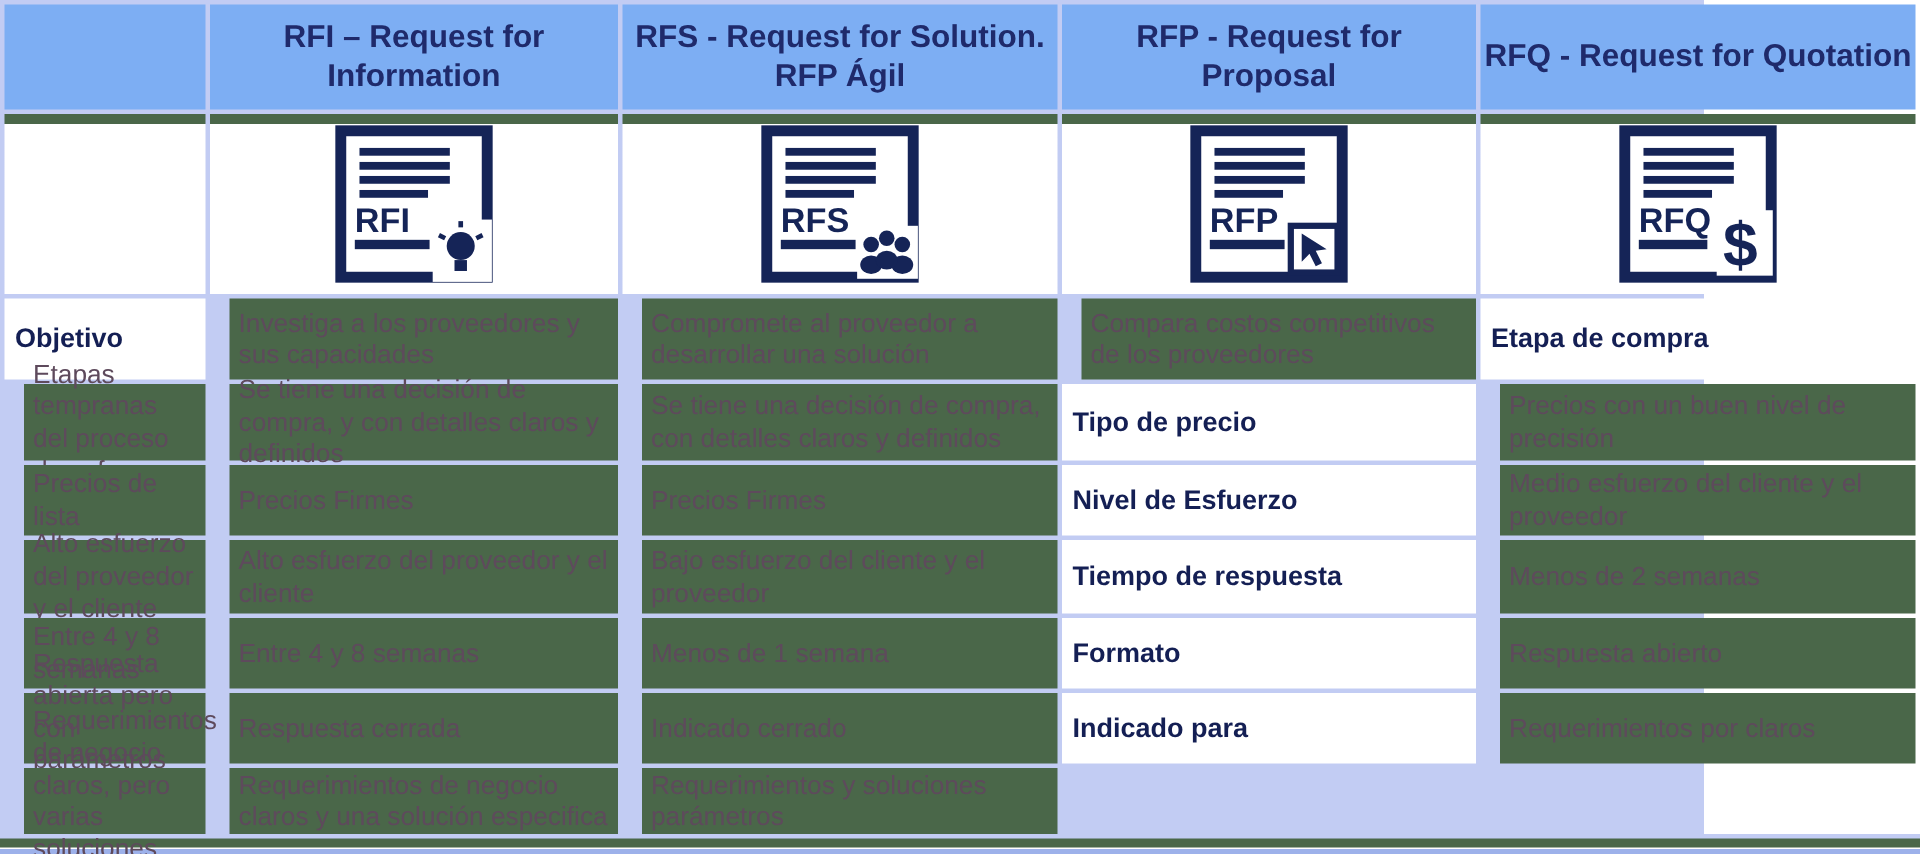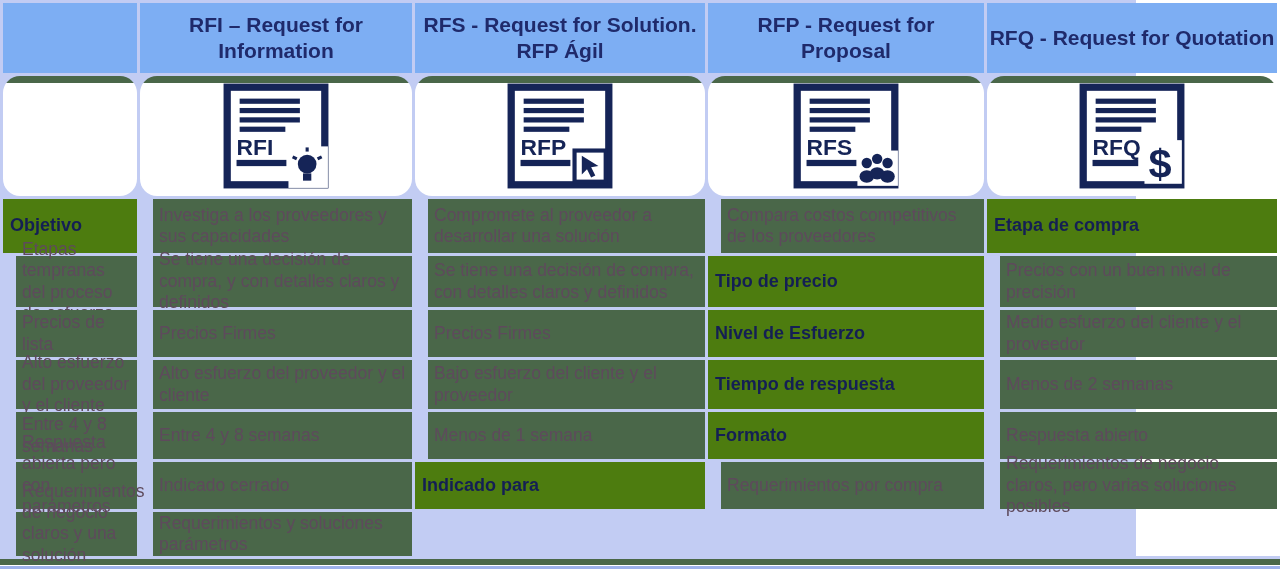--- a/index.html
+++ b/index.html
@@ -14,24 +14,24 @@
     gap:3px;
   }
   .hcell{
     background:#7daef3;color:#1f2a6b;font-weight:bold;font-size:21px;
     display:flex;align-items:center;justify-content:center;text-align:center;
     white-space:pre-line;line-height:1.25;
   }
   .corner{background:#7daef3;}
   .iconcell{
     background:linear-gradient(to bottom,#4a6749 0,#4a6749 7px,#ffffff 7px);
-    display:flex;align-items:center;justify-content:center;border-radius:17px;
+    display:flex;align-items:center;justify-content:center;
   }
   .lblcell{
-    background:#4d7c0f;color:#141f54;font-weight:bold;font-size:18px;
+    background:#ffffff;color:#141f54;font-weight:bold;font-size:18px;
     display:flex;align-items:center;padding:0 4px 0 7px;line-height:1.2;
     box-sizing:border-box;
   }
   .dcell{
     background:#4a6749;color:#5e4a5c;font-size:17.5px;
     display:flex;align-items:center;padding:1px 6px;line-height:1.22;
     box-sizing:border-box;
     margin-left:13px;
   }
   .greenstrip{height:6px;background:#4a6749;border-top:3px solid #c2ccf3;}
@@ -80,48 +80,48 @@
 
   <div class="iconcell">
     <svg width="108" height="108" viewBox="0 0 104 104">
       <rect x="5" y="5" width="94" height="94" fill="#ffffff" stroke="#152457" stroke-width="7"></rect>
       <g fill="#152457">
         <rect x="17" y="16" width="58" height="5"></rect>
         <rect x="17" y="25" width="58" height="5"></rect>
         <rect x="17" y="34" width="58" height="5"></rect>
         <rect x="17" y="43" width="44" height="5"></rect>
       </g>
-      <text x="14" y="70" font-size="22" font-weight="bold" fill="#152457">RFP</text>
+      <text x="14" y="70" font-size="22" font-weight="bold" fill="#152457">RFS</text>
       <rect x="14" y="75" width="48" height="6" fill="#152457"></rect>
-      <g>
-        <rect x="66" y="66" width="30" height="30" fill="#ffffff" stroke="#152457" stroke-width="4"></rect>
-        <polygon points="73,71 73,89 78,84 82,92 86,90 82,82 89,81" fill="#152457"></polygon>
+      <rect x="63" y="66" width="39" height="34" fill="#ffffff"></rect>
+      <g fill="#152457">
+        <circle cx="72" cy="78" r="5"></circle>
+        <circle cx="92" cy="78" r="5"></circle>
+        <circle cx="82" cy="74" r="5"></circle>
+        <ellipse cx="72" cy="91" rx="7" ry="6"></ellipse>
+        <ellipse cx="92" cy="91" rx="7" ry="6"></ellipse>
+        <ellipse cx="82" cy="88" rx="7" ry="6"></ellipse>
       </g>
     </svg>
   </div>
 
   <div class="iconcell">
     <svg width="108" height="108" viewBox="0 0 104 104">
       <rect x="5" y="5" width="94" height="94" fill="#ffffff" stroke="#152457" stroke-width="7"></rect>
       <g fill="#152457">
         <rect x="17" y="16" width="58" height="5"></rect>
         <rect x="17" y="25" width="58" height="5"></rect>
         <rect x="17" y="34" width="58" height="5"></rect>
         <rect x="17" y="43" width="44" height="5"></rect>
       </g>
-      <text x="14" y="70" font-size="22" font-weight="bold" fill="#152457">RFS</text>
+      <text x="14" y="70" font-size="22" font-weight="bold" fill="#152457">RFP</text>
       <rect x="14" y="75" width="48" height="6" fill="#152457"></rect>
-      <rect x="63" y="66" width="39" height="34" fill="#ffffff"></rect>
-      <g fill="#152457">
-        <circle cx="72" cy="78" r="5"></circle>
-        <circle cx="92" cy="78" r="5"></circle>
-        <circle cx="82" cy="74" r="5"></circle>
-        <ellipse cx="72" cy="91" rx="7" ry="6"></ellipse>
-        <ellipse cx="92" cy="91" rx="7" ry="6"></ellipse>
-        <ellipse cx="82" cy="88" rx="7" ry="6"></ellipse>
+      <g>
+        <rect x="66" y="66" width="30" height="30" fill="#ffffff" stroke="#152457" stroke-width="4"></rect>
+        <polygon points="73,71 73,89 78,84 82,92 86,90 82,82 89,81" fill="#152457"></polygon>
       </g>
     </svg>
   </div>
 
   <div class="iconcell">
     <svg width="108" height="108" viewBox="0 0 104 104">
       <rect x="5" y="5" width="94" height="94" fill="#ffffff" stroke="#152457" stroke-width="7"></rect>
       <g fill="#152457">
         <rect x="17" y="16" width="58" height="5"></rect>
         <rect x="17" y="25" width="58" height="5"></rect>
@@ -159,24 +159,25 @@
 
   <div class="lblcell">Tiempo de respuesta</div>
   <div class="dcell">Menos de 2 semanas</div>
   <div class="dcell">Entre 4 y 8 semanas</div>
   <div class="dcell">Entre 4 y 8 semanas</div>
   <div class="dcell">Menos de 1 semana</div>
 
   <div class="lblcell">Formato</div>
   <div class="dcell">Respuesta abierto</div>
   <div class="dcell">Respuesta abierta pero con parámetros definidos</div>
+  <div class="dcell">Respuesta cerrada</div>
   <div class="dcell">Indicado cerrado</div>
 
   <div class="lblcell">Indicado para</div>
-  <div class="dcell">Requerimientos por compra</div>
+  <div class="dcell">Requerimientos por claros</div>
   <div class="dcell">Requerimientos de negocio claros, pero  varias soluciones  posibles</div>
   <div class="dcell">Requerimientos de negocio claros y una solución especifica</div>
   <div class="dcell">Requerimientos y soluciones parámetros</div>
 
 </div>
 
 <div class="greenstrip"></div>
 <div class="bluebar"></div>
 
 </body></html>

